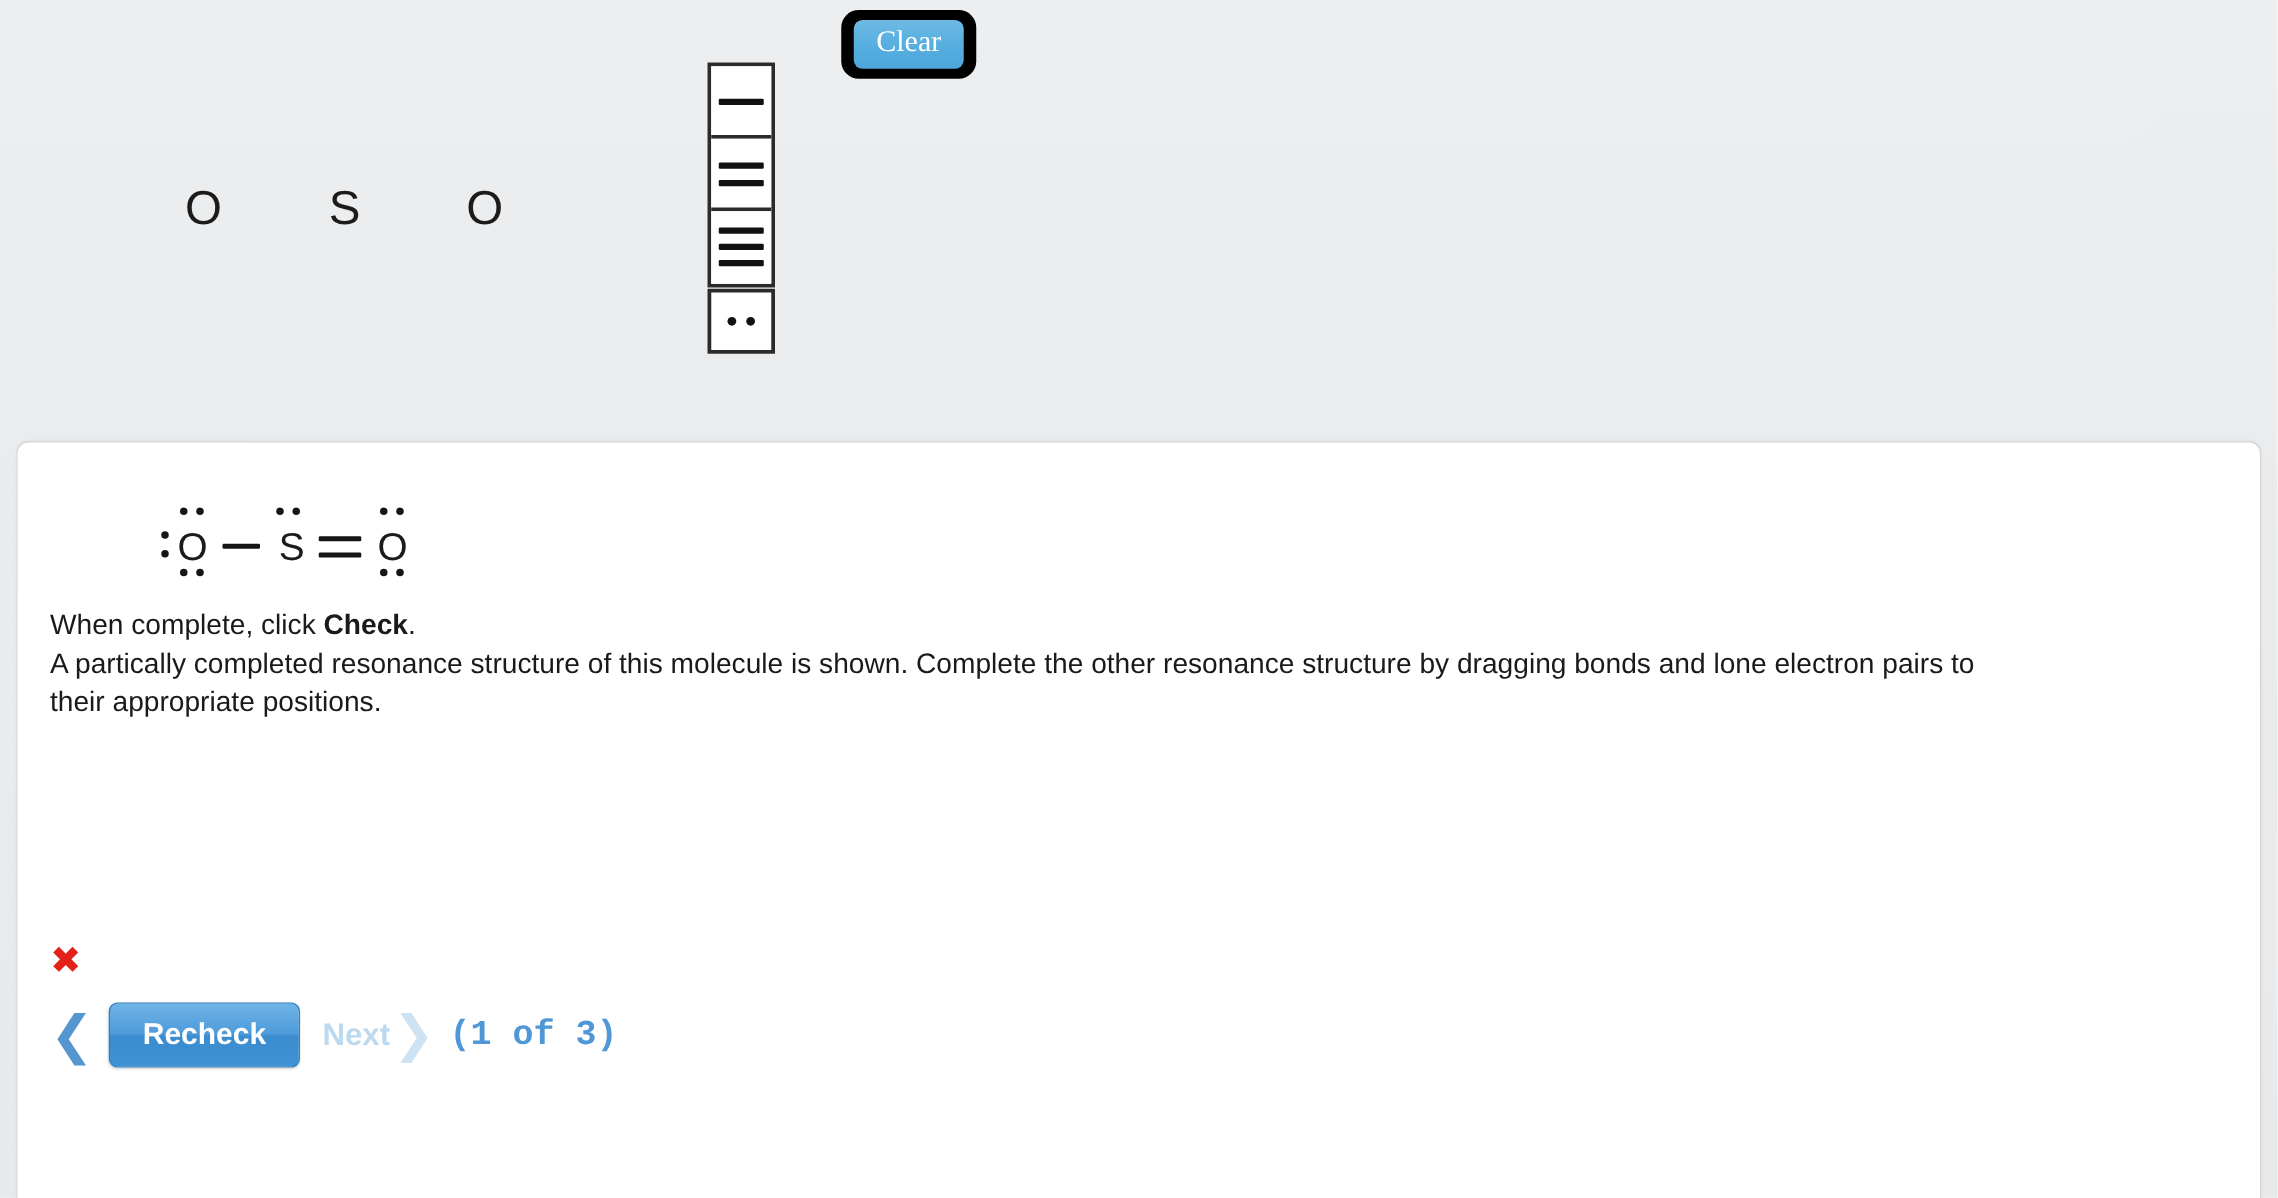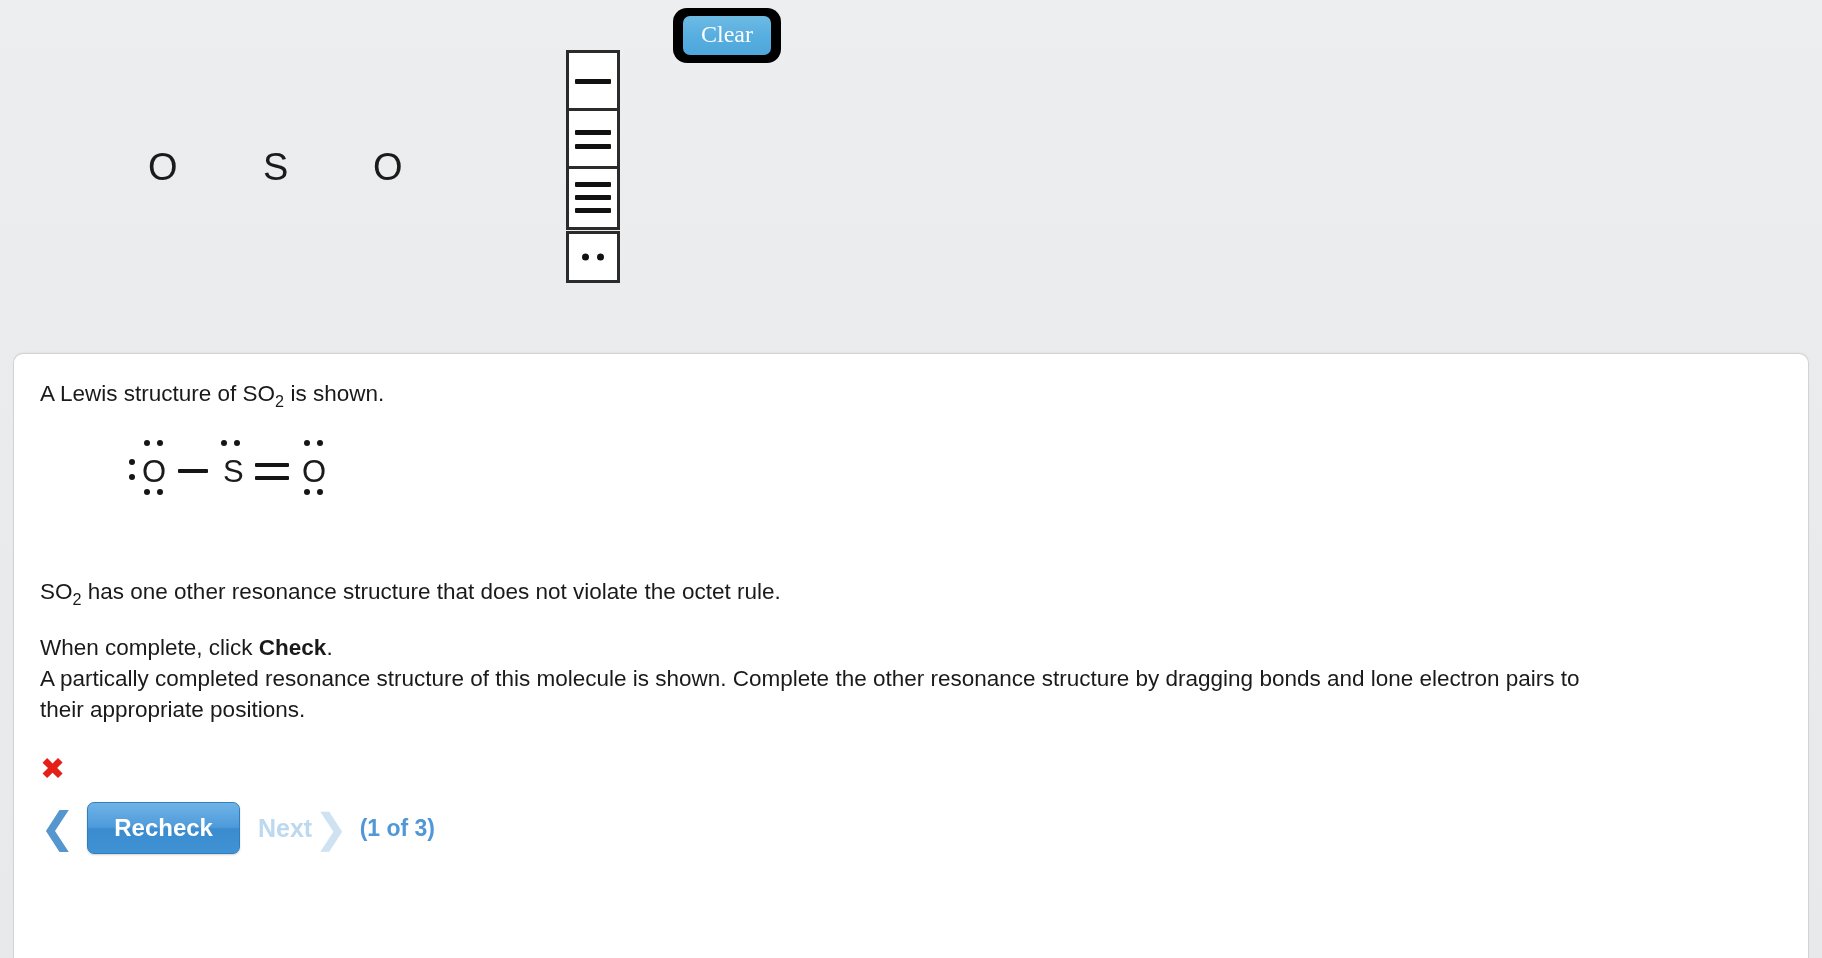--- a/index.html
+++ b/index.html
@@ -209,22 +209,23 @@
   #next-chevron {
     color: #cfe2f2;
     font-size: 40px;
     line-height: 1;
     margin-left: 2px;
     font-family: "DejaVu Sans", sans-serif;
   }
   #progress-counter {
     margin-left: 12px;
     color: #4f97d6;
-    font-size: 23px;
+    font-size: 28px;
     font-weight: bold;
+    font-family: Liberation Mono, monospace;
   }
 </style>
 </head>
 <body>
 
 <div id="workspace">
 
   <span class="atom-label" style="left:148px; top:148px;">O</span>
   <span class="atom-label" style="left:263px; top:148px;">S</span>
   <span class="atom-label" style="left:373px; top:148px;">O</span>
@@ -251,23 +252,20 @@
     </span>
   </div>
 
   <div id="clear-wrap">
     <button id="clear-button">Clear</button>
   </div>
 </div>
 
 <div id="question-panel">
 
-  <p class="qtext" id="line-1">
-    <span>A Lewis structure of SO</span><sub>2</sub><span> is shown.</span>
-  </p>
 
   <div id="lewis-structure">
 
     <span class="ls-atom" style="left:14px; top:34px;">O</span>
     <span class="pair" style="left:16px; top:18px;">
       <span class="d"></span>
         <span class="d"></span>
     </span>
     <span class="pair" style="left:16px; top:67px;">
       <span class="d"></span>
@@ -293,23 +291,20 @@
     <span class="pair" style="left:176px; top:18px;">
       <span class="d"></span>
         <span class="d"></span>
     </span>
     <span class="pair" style="left:176px; top:67px;">
       <span class="d"></span>
         <span class="d"></span>
     </span>
   </div>
 
-  <p class="qtext" id="para-resonance">
-    <span>SO</span><sub>2</sub><span> has one other resonance structure that does not violate the octet rule.</span>
-  </p>
 
   <p class="qtext" id="para-whencomplete">
     <span>When complete, click </span><b>Check</b><span>.</span>
   </p>
 
   <p class="qtext" id="para-instructions">A partically completed resonance structure of this molecule is shown. Complete the other resonance structure by dragging bonds and lone electron pairs to their appropriate positions.</p>
 
   <div id="feedback-mark">✖</div>
 
   <div id="nav-row">

